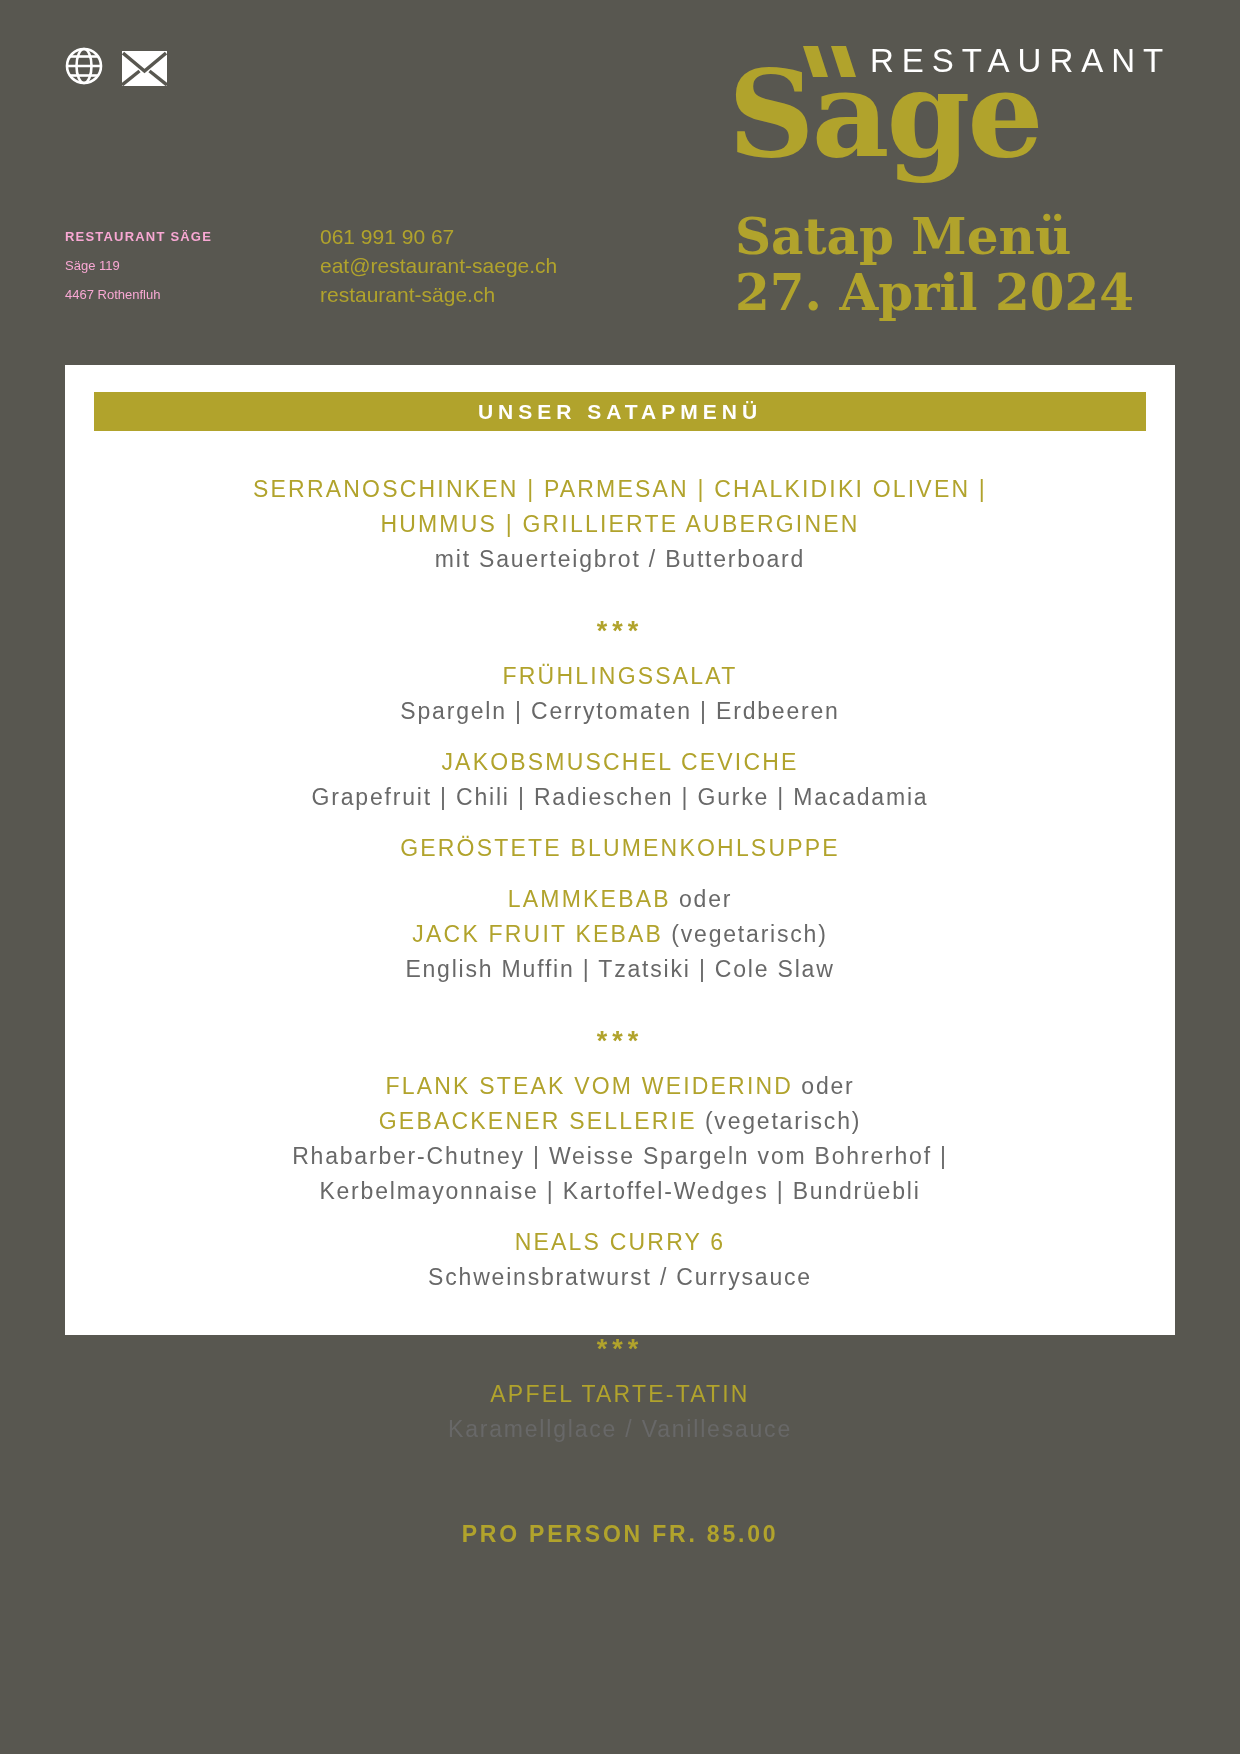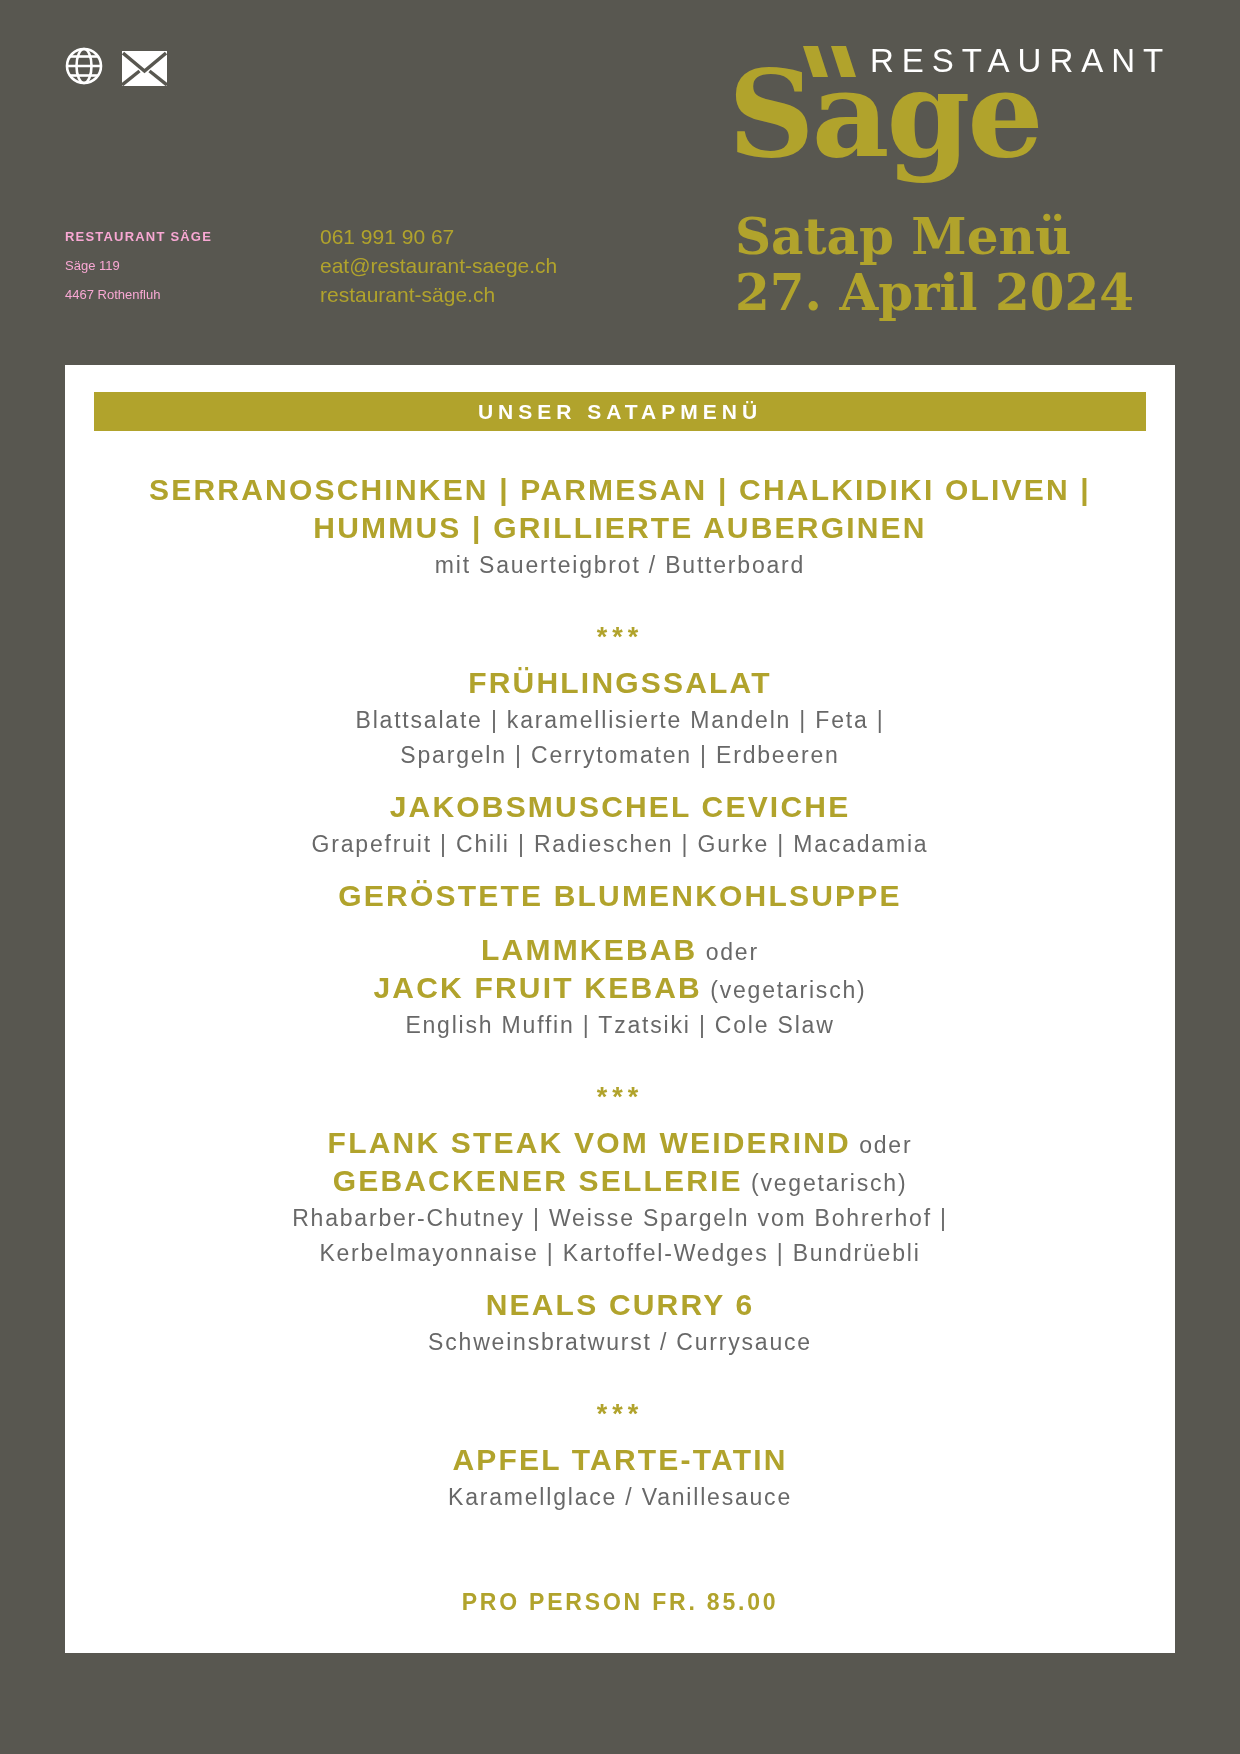--- a/index.html
+++ b/index.html
@@ -39,36 +39,36 @@
     position:absolute;left:65px;top:222px;
     color:#f9a8d4;font-size:13px;line-height:29px;
   }
   .address .bold{font-weight:bold;letter-spacing:1.2px;}
   .contact{
     position:absolute;left:320px;top:222px;
     color:#B1A32C;font-size:21px;line-height:29px;
   }
   
   .card{
-    position:absolute;left:65px;top:365px;width:1110px;height:1288px;
+    position:absolute;left:65px;top:365px;width:1110px;height:970px;
     background:#FFFFFF;
   }
   .banner{
     margin:27px 29px 0 29px;height:39px;
     background:#B1A32C;color:#FFFFFF;
     display:flex;align-items:center;justify-content:center;
     font-size:21px;font-weight:bold;letter-spacing:5px;
   }
   .menu{padding-top:42px;text-align:center;}
   .block{margin-top:16px;}
   .block:first-child{margin-top:0;}
   .line{line-height:33px;white-space:nowrap;}
   .line span{white-space:pre;}
   .head{
-    color:#B1A32C;font-size:30px;font-weight:bold;letter-spacing:2.2px;
+    color:#B1A32C;font-size:23px;font-weight:normal;letter-spacing:2.2px;
   }
   .body{
     color:#686868;font-size:23px;font-weight:normal;letter-spacing:1.8px;
   }
   .sep{
     margin-top:33px;line-height:33px;
     color:#B1A32C;font-size:27px;font-weight:bold;letter-spacing:5px;
     position:relative;top:4px;
   }
   .price{
@@ -124,21 +124,20 @@
   </div>
   <div class="menu">
       <div class="block">
         <div class="line"><span class="head">SERRANOSCHINKEN | PARMESAN | CHALKIDIKI OLIVEN |</span></div>
         <div class="line"><span class="head">HUMMUS | GRILLIERTE AUBERGINEN</span></div>
         <div class="line"><span class="body">mit Sauerteigbrot / Butterboard</span></div>
       </div>
       <div class="sep">***</div>
       <div class="block">
         <div class="line"><span class="head">FRÜHLINGSSALAT</span></div>
-        <div class="line"><span class="body">Blattsalate | karamellisierte Mandeln | Feta |</span></div>
         <div class="line"><span class="body">Spargeln | Cerrytomaten | Erdbeeren</span></div>
       </div>
       <div class="block">
         <div class="line"><span class="head">JAKOBSMUSCHEL CEVICHE</span></div>
         <div class="line"><span class="body">Grapefruit | Chili | Radieschen | Gurke | Macadamia</span></div>
       </div>
       <div class="block">
         <div class="line"><span class="head">GERÖSTETE BLUMENKOHLSUPPE</span></div>
       </div>
       <div class="block">

